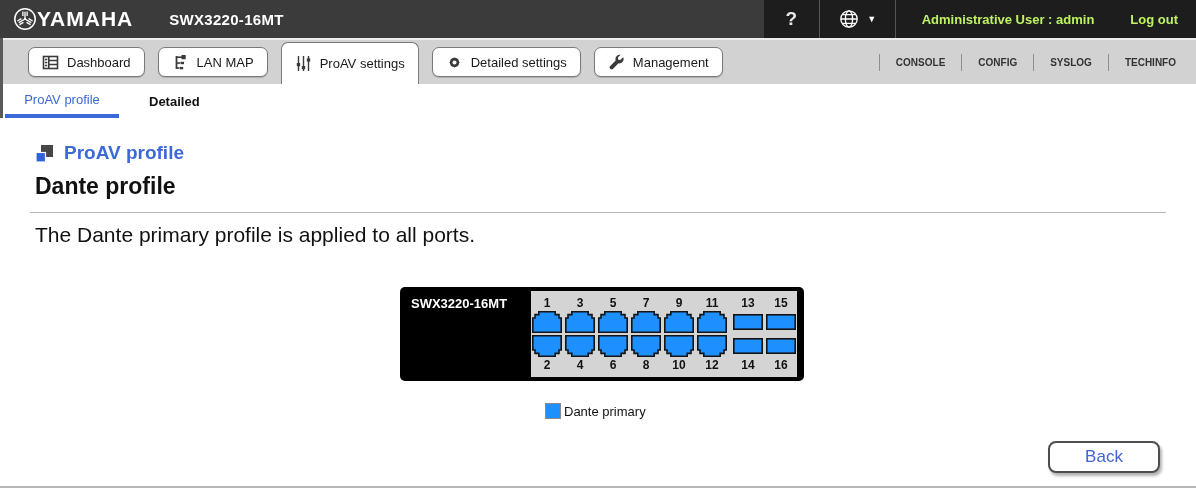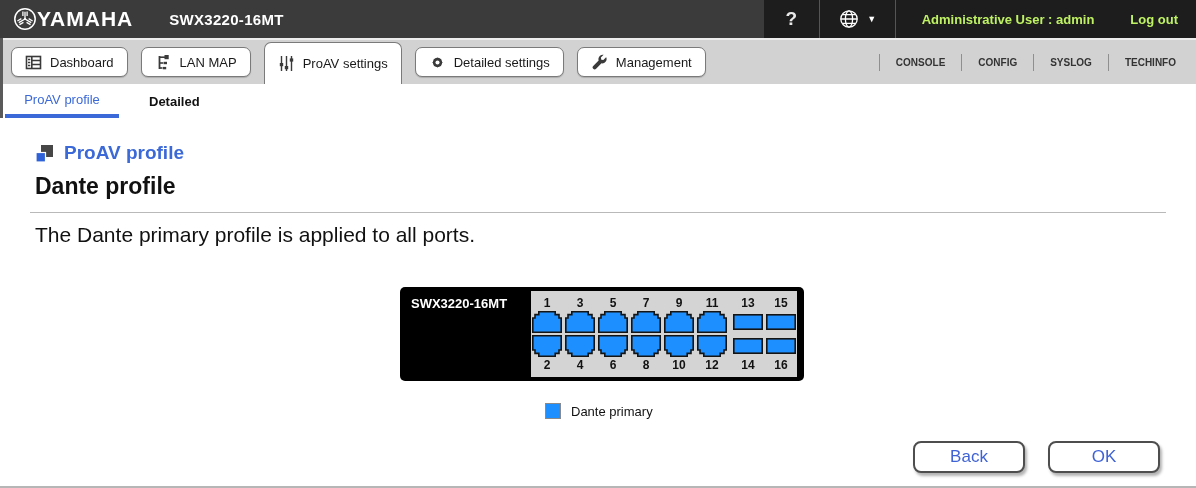--- a/index.html
+++ b/index.html
@@ -18,21 +18,21 @@
   .help-btn { width:56px; color:#e8e8e8; font-size:19px; font-weight:bold; cursor:pointer;
               border-right:1px solid #555; }
   .lang-btn { width:76px; gap:7px; cursor:pointer; border-right:1px solid #555; }
   .caret { color:#fff; font-size:9px; }
   .user-area { padding:0 18px 0 26px; gap:28px; color:#bef264; font-size:13px; }
   .user-label { font-weight:bold; white-space:nowrap; }
   .logout { font-weight:bold; cursor:pointer; white-space:nowrap;margin-left:8px; }
 
   
   .tabbar { position:absolute; top:38px; left:0; right:0; height:46px; background:#d2d2d2;
-            border-top:2px solid #ececec; display:flex; align-items:center; padding-left:11px; }
+            border-top:2px solid #ececec; display:flex; align-items:center; padding-left:28px; }
   .tab { display:flex; align-items:center; gap:8px; background:#fff; border:1px solid #7a7a7a;
          border-radius:7px; height:30px; padding:0 13px; margin-right:13px; font-size:13px;
          color:#1a1a1a; cursor:pointer; box-shadow:0 1px 1px rgba(0,0,0,.18); white-space:nowrap; }
   .tab.active { height:42px; align-self:flex-end; border-bottom:none; border-radius:7px 7px 0 0;
                 font-weight:normal; z-index:3; box-shadow:none; }
   .tab-icon { display:flex; align-items:center; }
   .quick-links { margin-left:auto; display:flex; align-items:center; height:100%; padding-right:4px; }
   .qlink { font-size:10px; font-weight:bold; color:#333; padding:0 16px; cursor:pointer; white-space:nowrap; }
   .qsep { width:1px; height:17px; background:#8f8f8f; }
 
@@ -56,21 +56,21 @@
   .switch-label { position:absolute; left:11px; top:9px; color:#fff; font-weight:bold; font-size:13px; }
   .port-panel { position:absolute; right:7px; top:4px; width:266px; height:86px; background:#d4d4d4;
                 display:flex; align-items:center; justify-content:center; }
   .port-col { display:flex; flex-direction:column; align-items:center; width:30px; margin-right:3px; }
   .port-col:last-child { margin-right:0; }
   .port-col.group-gap { margin-left:3px; }
   .port-num { font-size:12px; font-weight:bold; color:#111; line-height:14px; }
   .port-slot { height:22px; display:flex; align-items:center; justify-content:center; margin:1px 0; }
 
   
-  .legend { position:absolute; left:545px; top:403px; display:flex; align-items:center; gap:10px;
+  .legend { position:absolute; left:545px; top:403px; display:flex; align-items:center; gap:3px;
             font-size:13px; color:#111; }
   .legend-swatch { width:16px; height:16px; background:var(--portblue); border:1px solid #8a8a8a; }
 
   
   .btn-row { position:absolute; right:36px; top:441px; display:flex; gap:23px; }
   .btn { width:112px; height:32px; background:#fff; border:2px solid #4e4e4e; border-radius:8px;
          color:#3f63d6; font-size:17px; display:flex; align-items:center; justify-content:center;
          cursor:pointer; box-shadow:2px 3px 3px rgba(0,0,0,.3); }
 
   .bottom-line { position:absolute; left:0; right:0; bottom:0; height:2px; background:#b6b6b6; }
@@ -336,17 +336,16 @@
       </div>
   </div>
 
   <div class="legend">
     <span class="legend-swatch" id="legend-swatch" style="background: rgb(30, 143, 255);"></span>
     <span>Dante primary</span>
   </div>
 
   <div class="btn-row">
     <div class="btn">Back</div>
-    <div class="btn">OK</div>
   </div>
 
   <div class="bottom-line"></div>
 </div>
 
 </body></html>

